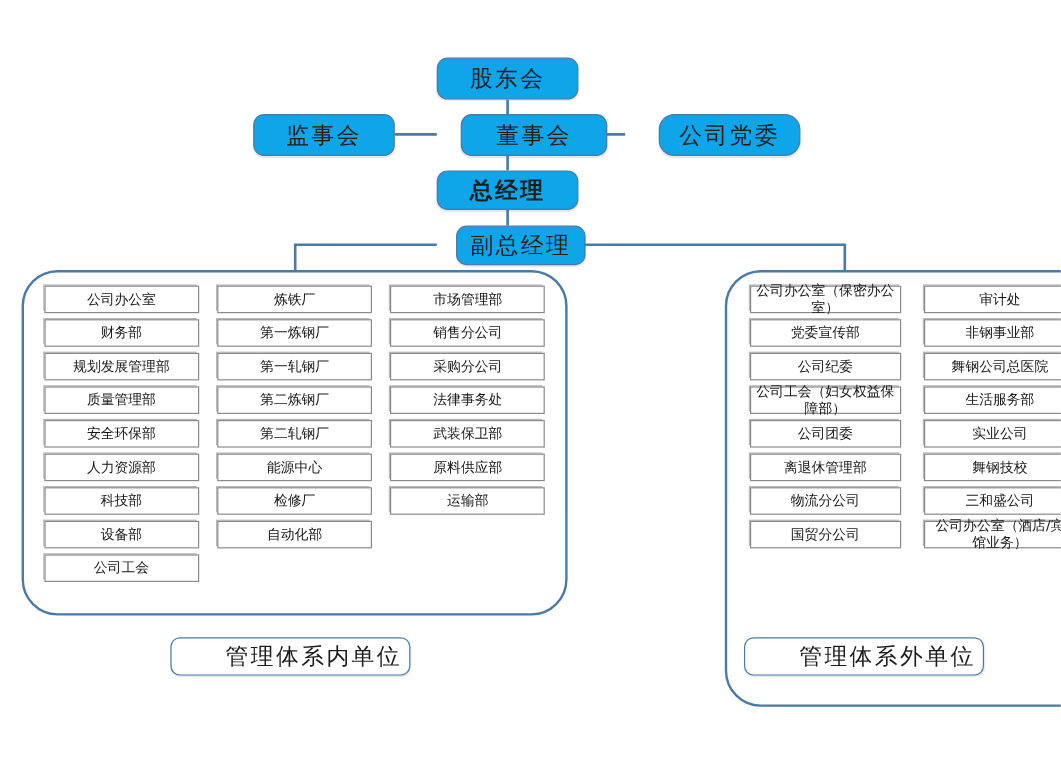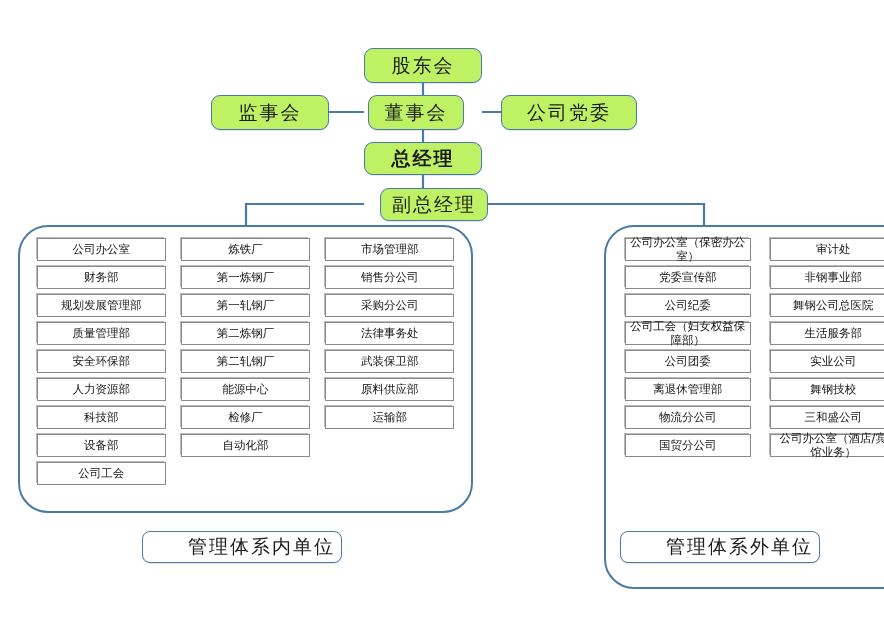--- a/index.html
+++ b/index.html
@@ -29,37 +29,37 @@
     left: 0; top: 0;
     width: 884px;
     height: 633px;
     pointer-events: none;
   }
 
   
   .node {
     position: absolute;
     box-sizing: border-box;
-    background: #bef264;
+    background: #0ea5e9;
     border: 1.6px solid #4a7ba7;
     border-radius: 9px;
     display: flex;
     align-items: center;
     justify-content: center;
     font-size: 19px;
     letter-spacing: 2px;
     color: #1c1c1c;
     white-space: nowrap;
     box-shadow: 0 1px 1px rgba(90,120,150,0.18);
   }
 
   #node-shareholders { left: 364px; top: 48px;  width: 118px; height: 35px; }
   #node-supervisors  { left: 211px; top: 95px;  width: 118px; height: 35px; }
-  #node-board        { left: 368px; top: 95px;  width: 96px; height: 35px; }
-  #node-partycom     { left: 501px; top: 95px;  width: 136px; height: 35px; }
+  #node-board        { left: 384px; top: 95px;  width: 122px; height: 35px; }
+  #node-partycom     { left: 549px; top: 95px;  width: 118px; height: 35px; border-radius: 13px; }
   #node-gm           { left: 364px; top: 142px; width: 118px; height: 33px; font-weight: bold; }
   #node-deputygm     { left: 380px; top: 188px; width: 108px; height: 33px; }
 
   
   .group {
     position: absolute;
     box-sizing: border-box;
     border: 2px solid #4a7ba7;
     border-radius: 30px;
     background: transparent;

